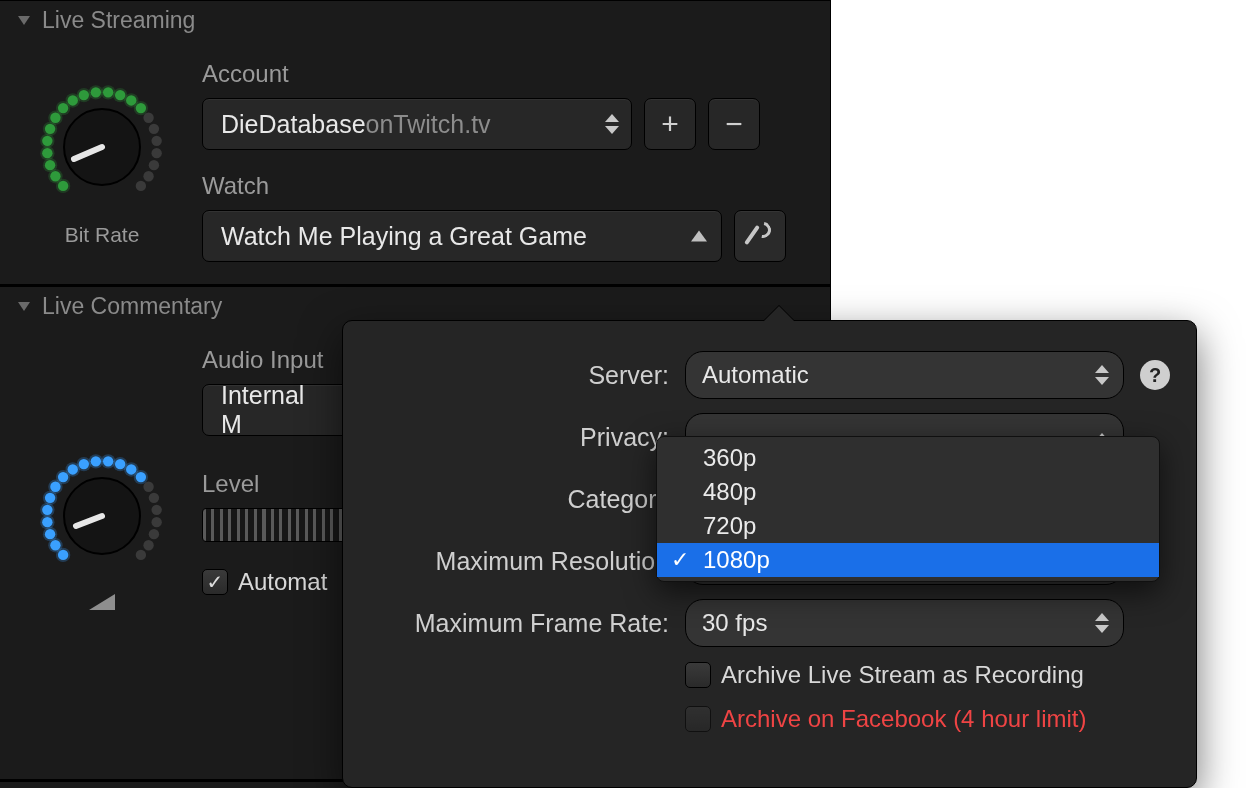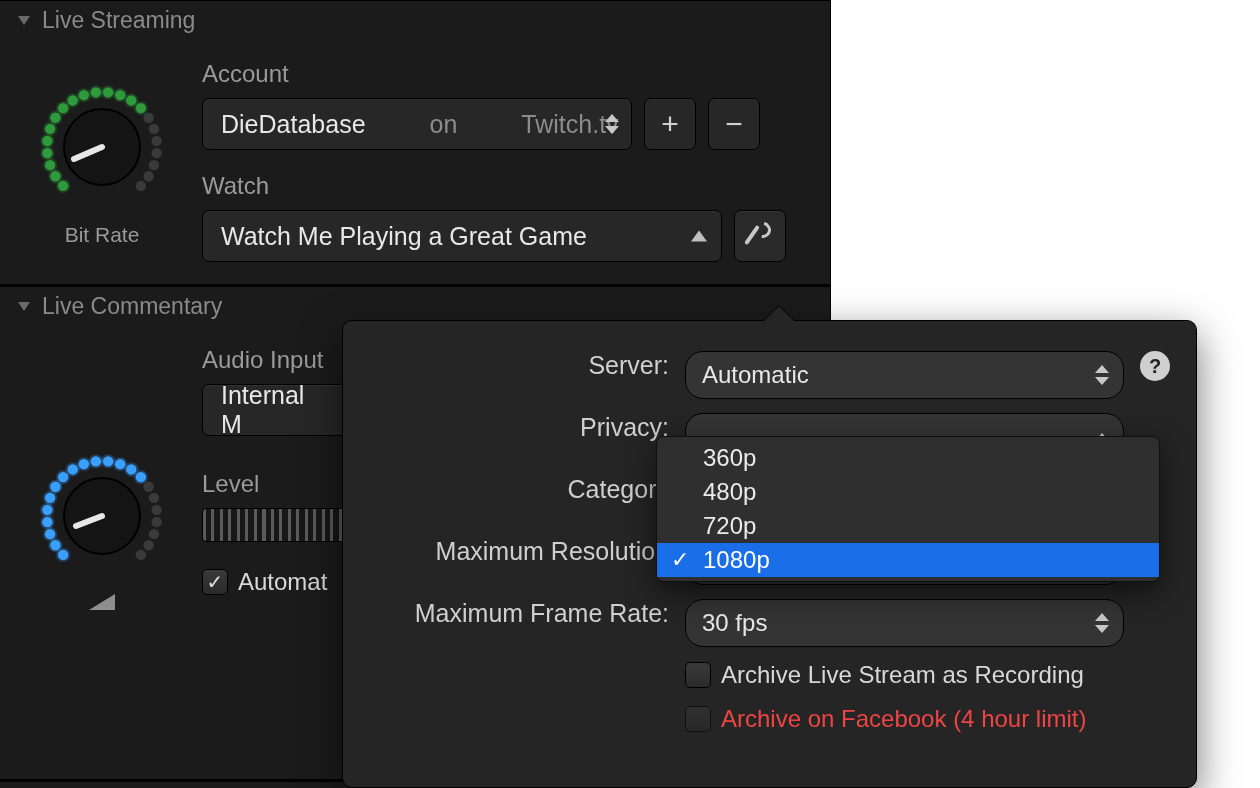--- a/index.html
+++ b/index.html
@@ -60,22 +60,22 @@
     border: 1px solid #000;
     border-radius: 7px;
     height: 52px;
     color: #e8e8e8;
     font-size: 25px;
     display: flex; align-items: center;
     box-shadow: inset 0 1px 0 rgba(255,255,255,0.05);
   }
   .combo { padding: 0 46px 0 18px; position: relative; }
   .textbox { padding: 0 46px 0 18px; position: relative; }
-  .combo.flex, .textbox.flex { flex: 1; gap: 24px; }
-  .combo .dim { color: #8c8c8c; margin-left: 40px; }
+  .combo.flex, .textbox.flex { flex: 1; }
+  .combo .dim { color: #8c8c8c; }
 
   .stepper {
     position: absolute; right: 8px; top: 0; bottom: 0;
     width: 22px;
     display: flex; flex-direction: column; justify-content: center; gap: 4px;
     align-items: center;
   }
   .arr-up, .arr-down {
     width: 0; height: 0;
     border-left: 7px solid transparent;
@@ -139,21 +139,21 @@
     content:"";
     position:absolute;
     top:-15px; left: 420px;
     width:0;height:0;
     border-left:16px solid transparent;
     border-right:16px solid transparent;
     border-bottom:16px solid #252525;
     filter: drop-shadow(0 -1px 0 #000);
   }
 
-  .prow { display:flex; gap: 16px; margin-bottom: 14px; }
+  .prow { display:flex; align-items:center; gap: 16px; margin-bottom: 14px; }
   .plabel { width: 300px; text-align: right; font-size: 25px; color: #cfcfcf; }
   .pcombo {
     flex:1; height:48px;
     background:#343434;
     border:1px solid #000; border-radius:18px;
     position:relative;
     display:flex; align-items:center; padding:0 44px 0 16px;
     font-size:24px; color:#e8e8e8;
   }
   .pcombo .stepper { right: 10px; }

